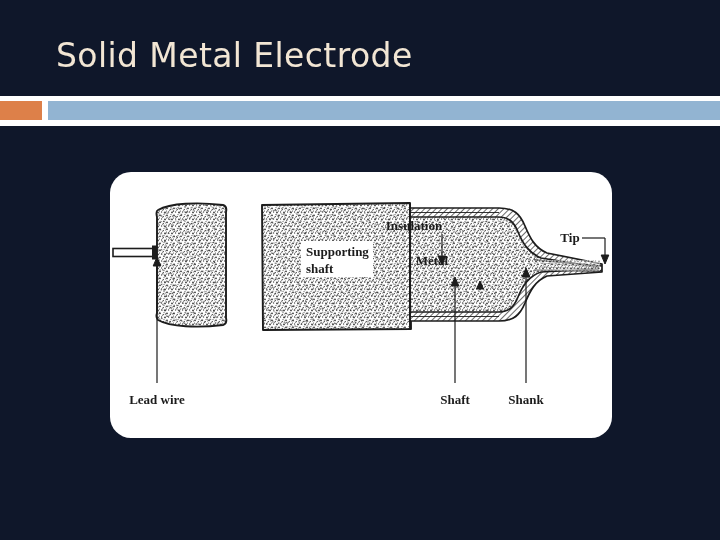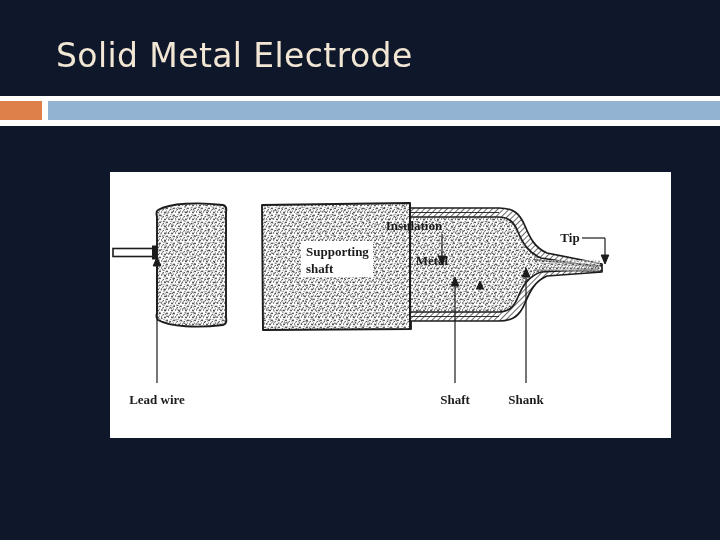--- a/index.html
+++ b/index.html
@@ -76,23 +76,24 @@
     top: 5px;
     width: 672px;
     height: 19px;
     background: #92b4d2;
   }
   
   .image-panel {
     position: absolute;
     left: 110px;
     top: 172px;
-    width: 561px;
+    width: 502px;
     height: 266px;
     background: #ffffff;
+    border-radius: 21px;
   }
   .diagram-svg {
     display: block;
     width: 502px;
     height: 266px;
   }
   .dlabel {
     font-family: "Liberation Serif", serif;
     font-size: 13px;
     font-weight: 700;

